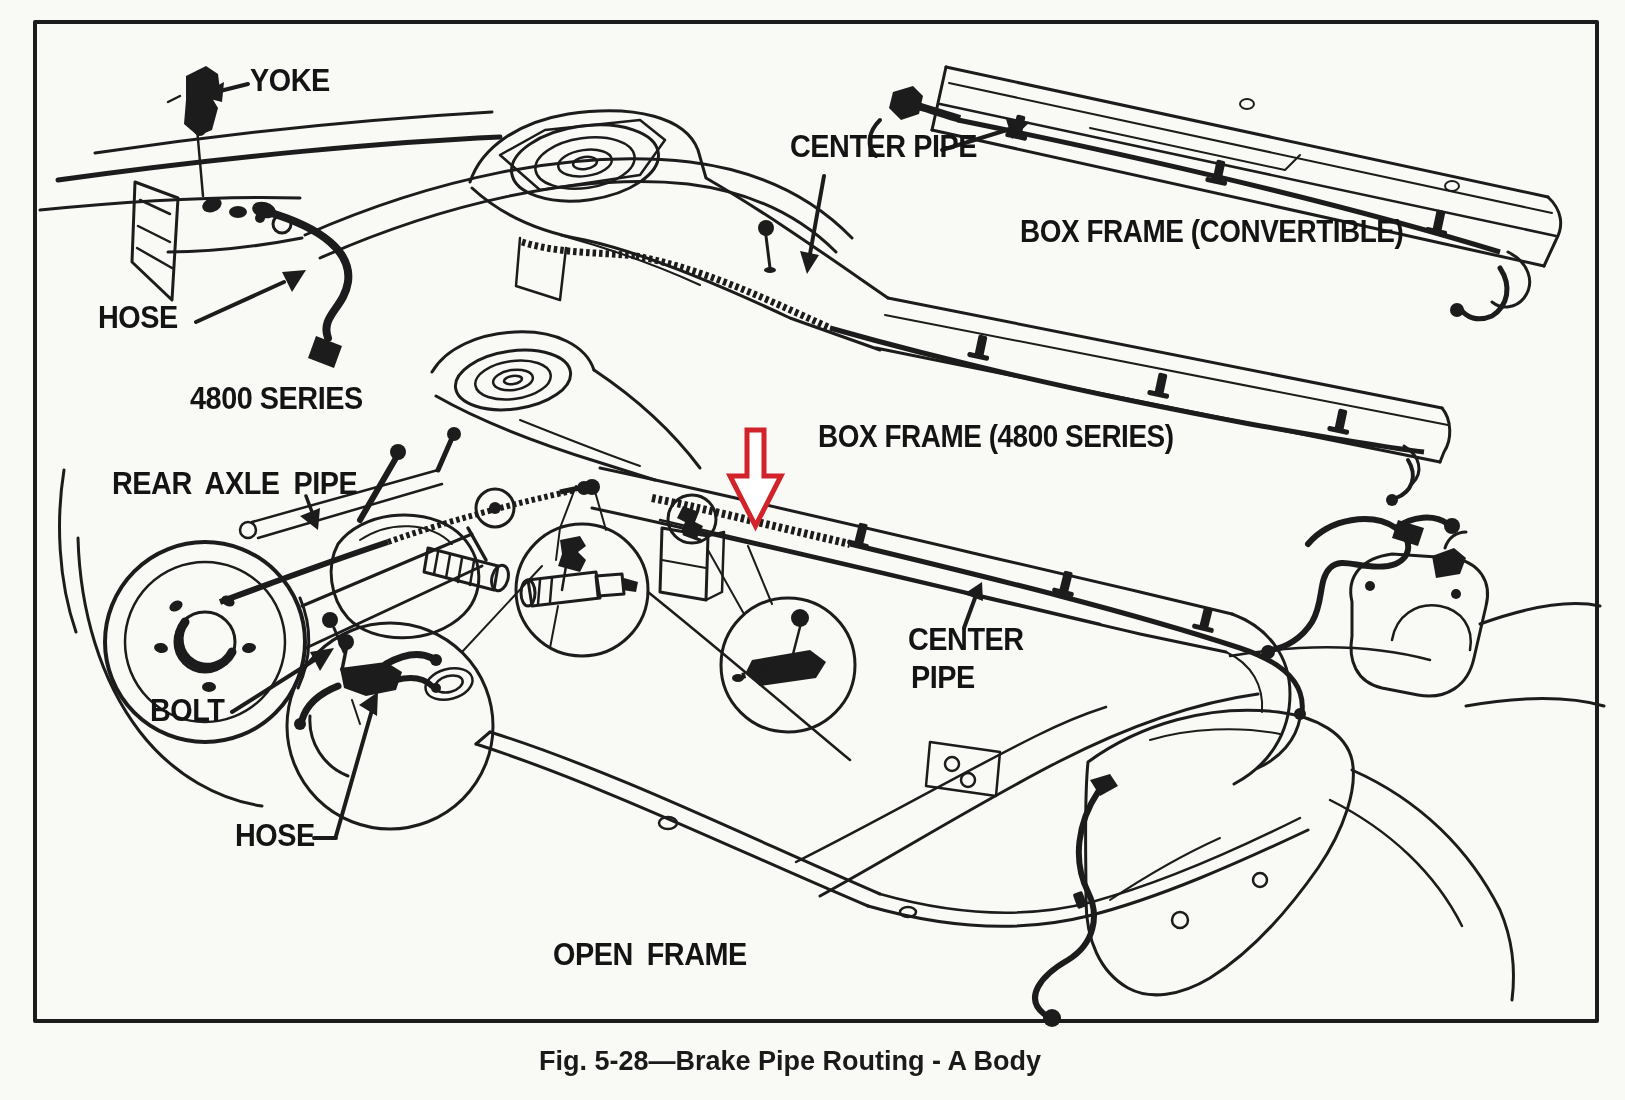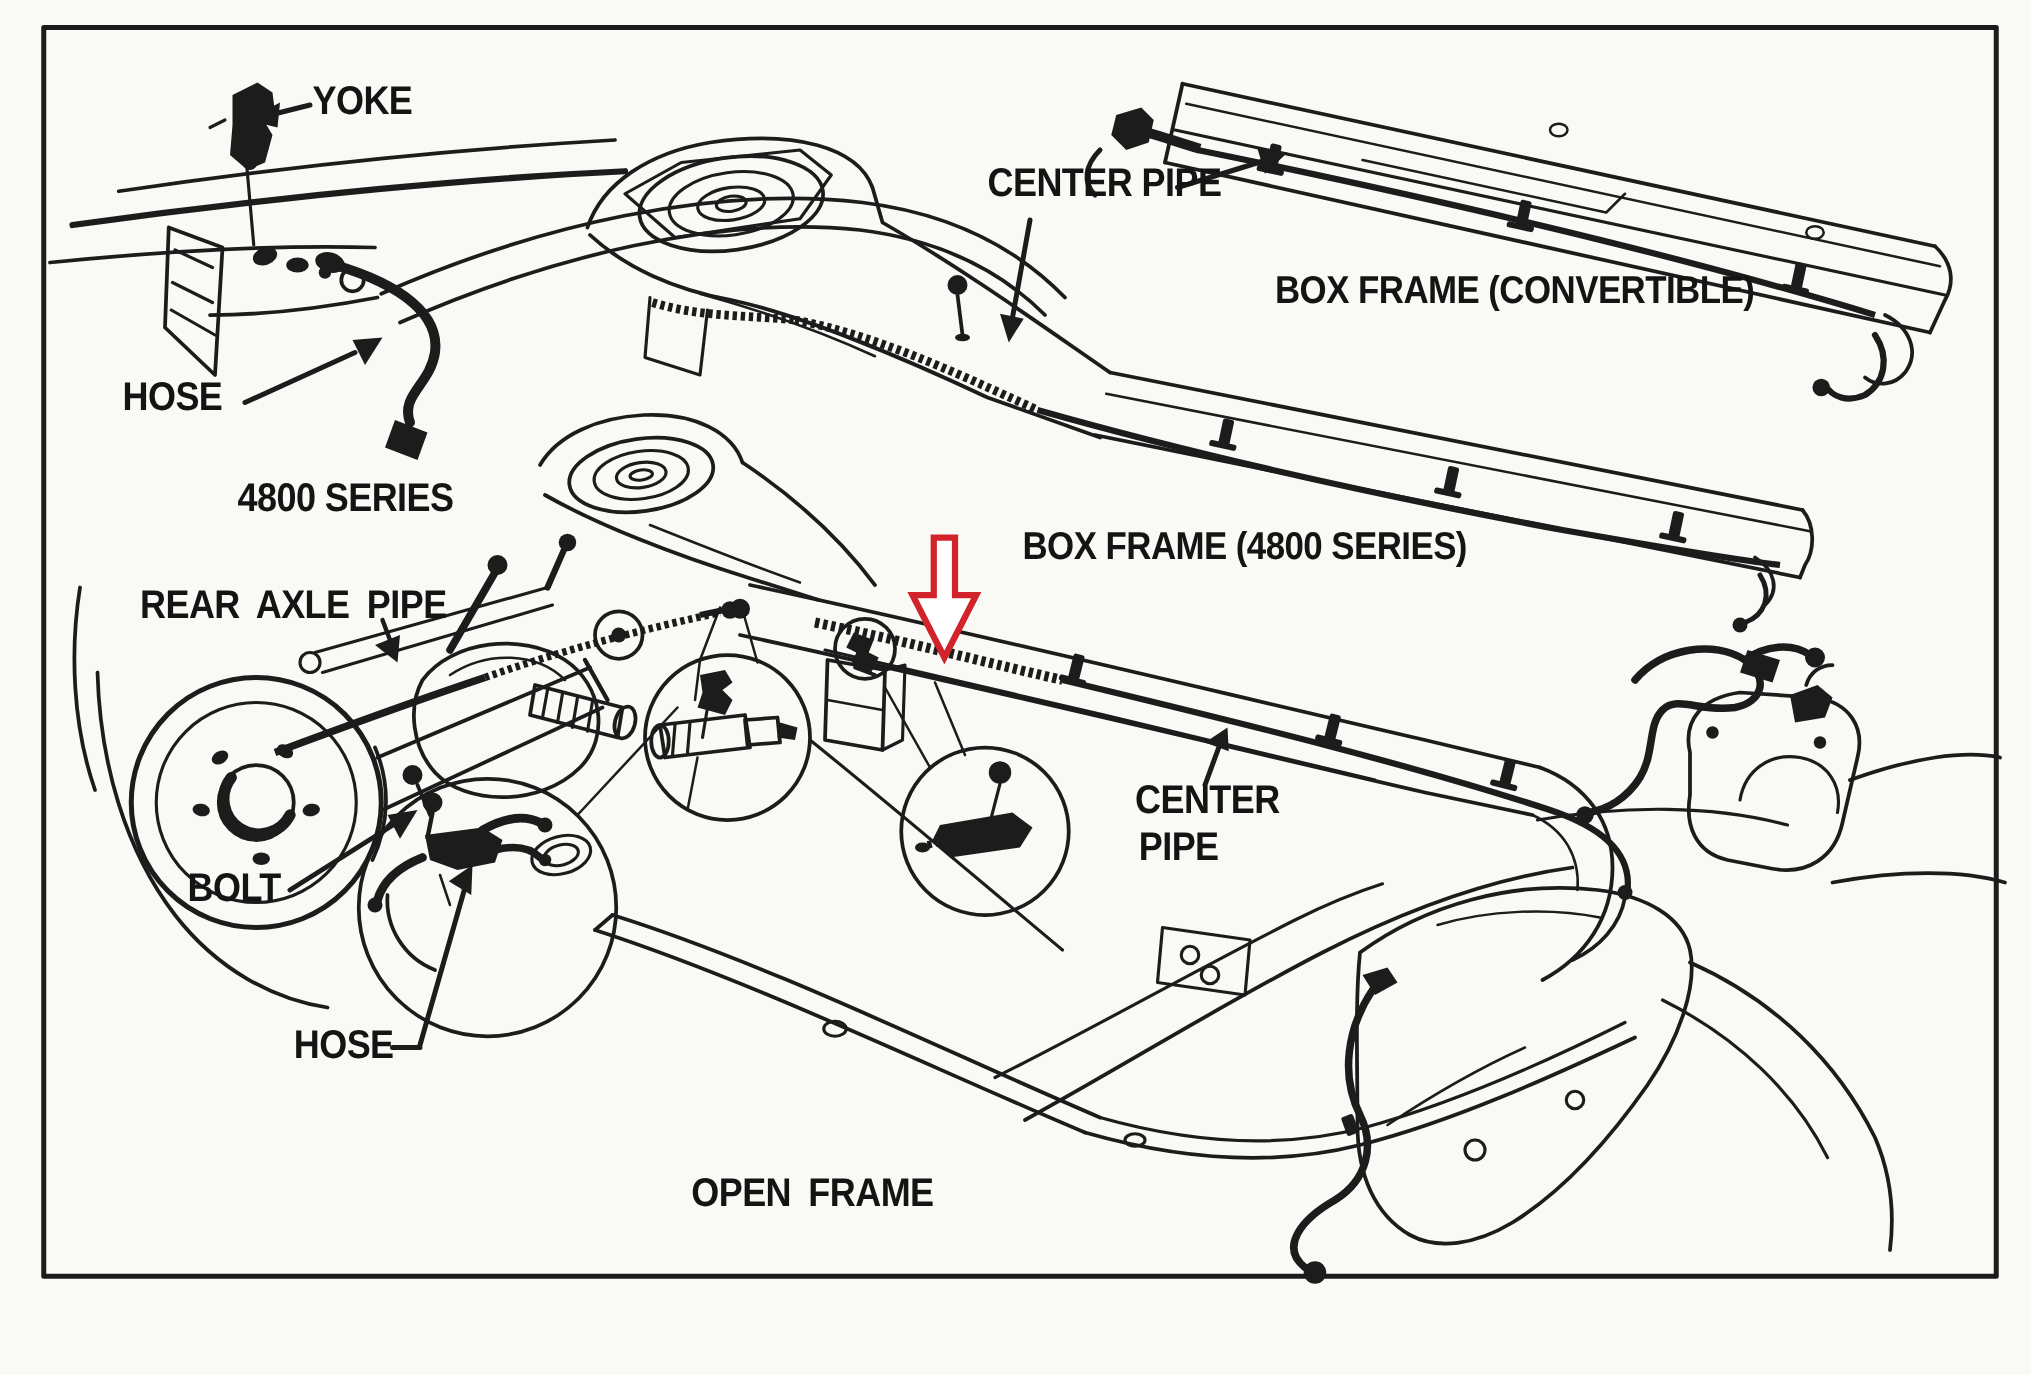--- a/index.html
+++ b/index.html
@@ -335,13 +335,14 @@
   <div class="lbl wsp" style="left:112px;top:467px">REAR AXLE PIPE</div>
   <div class="lbl" style="left:150px;top:694px">BOLT</div>
   <div class="lbl" style="left:235px;top:819px">HOSE</div>
   <div class="lbl" style="left:790px;top:130px">CENTER PIPE</div>
   <div class="lbl small" style="left:1020px;top:216px">BOX FRAME (CONVERTIBLE)</div>
   <div class="lbl small" style="left:818px;top:421px">BOX FRAME (4800 SERIES)</div>
   <div class="lbl" style="left:908px;top:623px">CENTER</div>
   <div class="lbl" style="left:911px;top:661px">PIPE</div>
   <div class="lbl wsp" style="left:553px;top:938px">OPEN FRAME</div>
 
+  <div class="caption">Fig. 5-28—Brake Pipe Routing - A Body</div>
 </div>
 
 </body></html>

